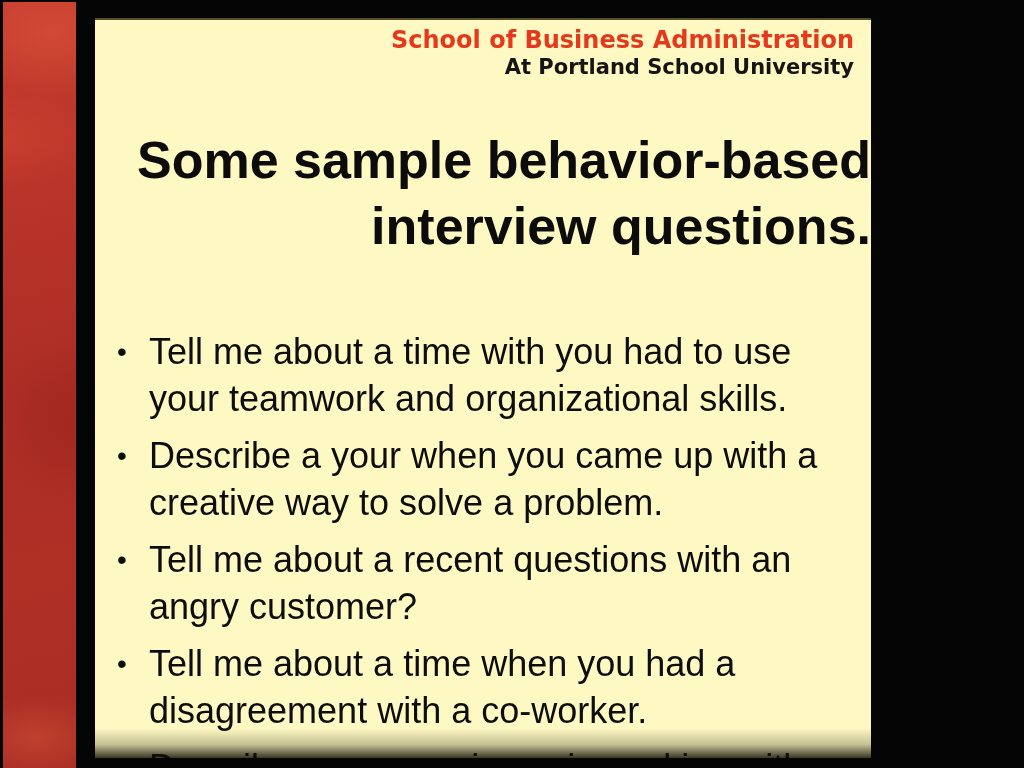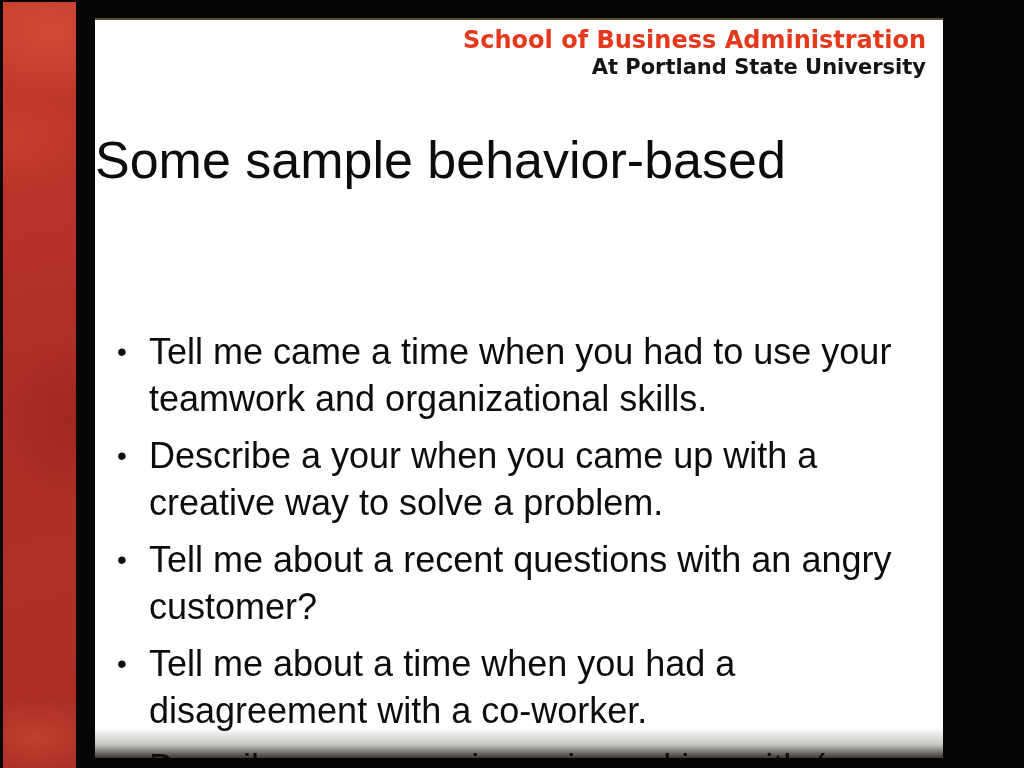--- a/index.html
+++ b/index.html
@@ -29,23 +29,23 @@
       radial-gradient(ellipse 120px 70px at 10% 18%, rgba(220,80,55,0.30), rgba(220,80,55,0) 70%),
       radial-gradient(ellipse 110px 60px at 45% 96%, rgba(235,105,70,0.32), rgba(235,105,70,0) 70%),
       radial-gradient(ellipse 90px 120px at 90% 55%, rgba(140,30,22,0.35), rgba(140,30,22,0) 70%),
       linear-gradient(168deg, #c53c2e 0%, #b83328 28%, #ac2d25 52%, #b03026 74%, #a92c23 100%);
   }
   
   .slide {
     position: absolute;
     left: 95px;
     top: 18px;
-    width: 848px;
+    width: 776px;
     height: 740px;
-    background: #ffffff;
+    background: #fef9c3;
     border-top: 2px solid rgba(55,48,12,0.85);
     box-sizing: border-box;
     overflow: hidden;
   }
   
   .slide::after {
     content: "";
     position: absolute;
     left: 0; right: 0; bottom: 0;
     height: 30px;
@@ -68,25 +68,25 @@
   .header-univ {
     font-size: 21px;
     font-weight: bold;
     color: #151515;
   }
   .slide-title {
     position: absolute;
     top: 107px;
     left: 0;
     right: 0;
-    text-align: left;
+    text-align: right;
     color: #0c0c0c;
     font-size: 52px;
     line-height: 66px;
-    font-weight: normal;
+    font-weight: bold;
     letter-spacing: 0px;
   }
   .bullets {
     position: absolute;
     top: 308px;
     left: 22px;
     right: 24px;
   }
   .bullet {
     display: flex;
@@ -111,32 +111,33 @@
 <body>
 
 <div class="stage">
 
   <div class="red-strip"></div>
 
   <div class="slide">
 
     <div class="header">
       <div class="header-school">School of Business Administration</div>
-      <div class="header-univ">At Portland State University</div>
+      <div class="header-univ">At Portland School University</div>
     </div>
 
     <div class="slide-title">
       <div>Some sample behavior-based</div>
+      <div>interview questions.</div>
     </div>
 
     <div class="bullets">
 
       <div class="bullet">
         <span class="dot">•</span>
-        <span class="text">Tell me came a time when you had to use your teamwork and organizational skills.</span>
+        <span class="text">Tell me about a time with you had to use your teamwork and organizational skills.</span>
       </div>
 
       <div class="bullet">
         <span class="dot">•</span>
         <span class="text">Describe a your when you came up with a creative way to solve a problem.</span>
       </div>
 
       <div class="bullet">
         <span class="dot">•</span>
         <span class="text">Tell me about a recent questions with an angry customer?</span>

